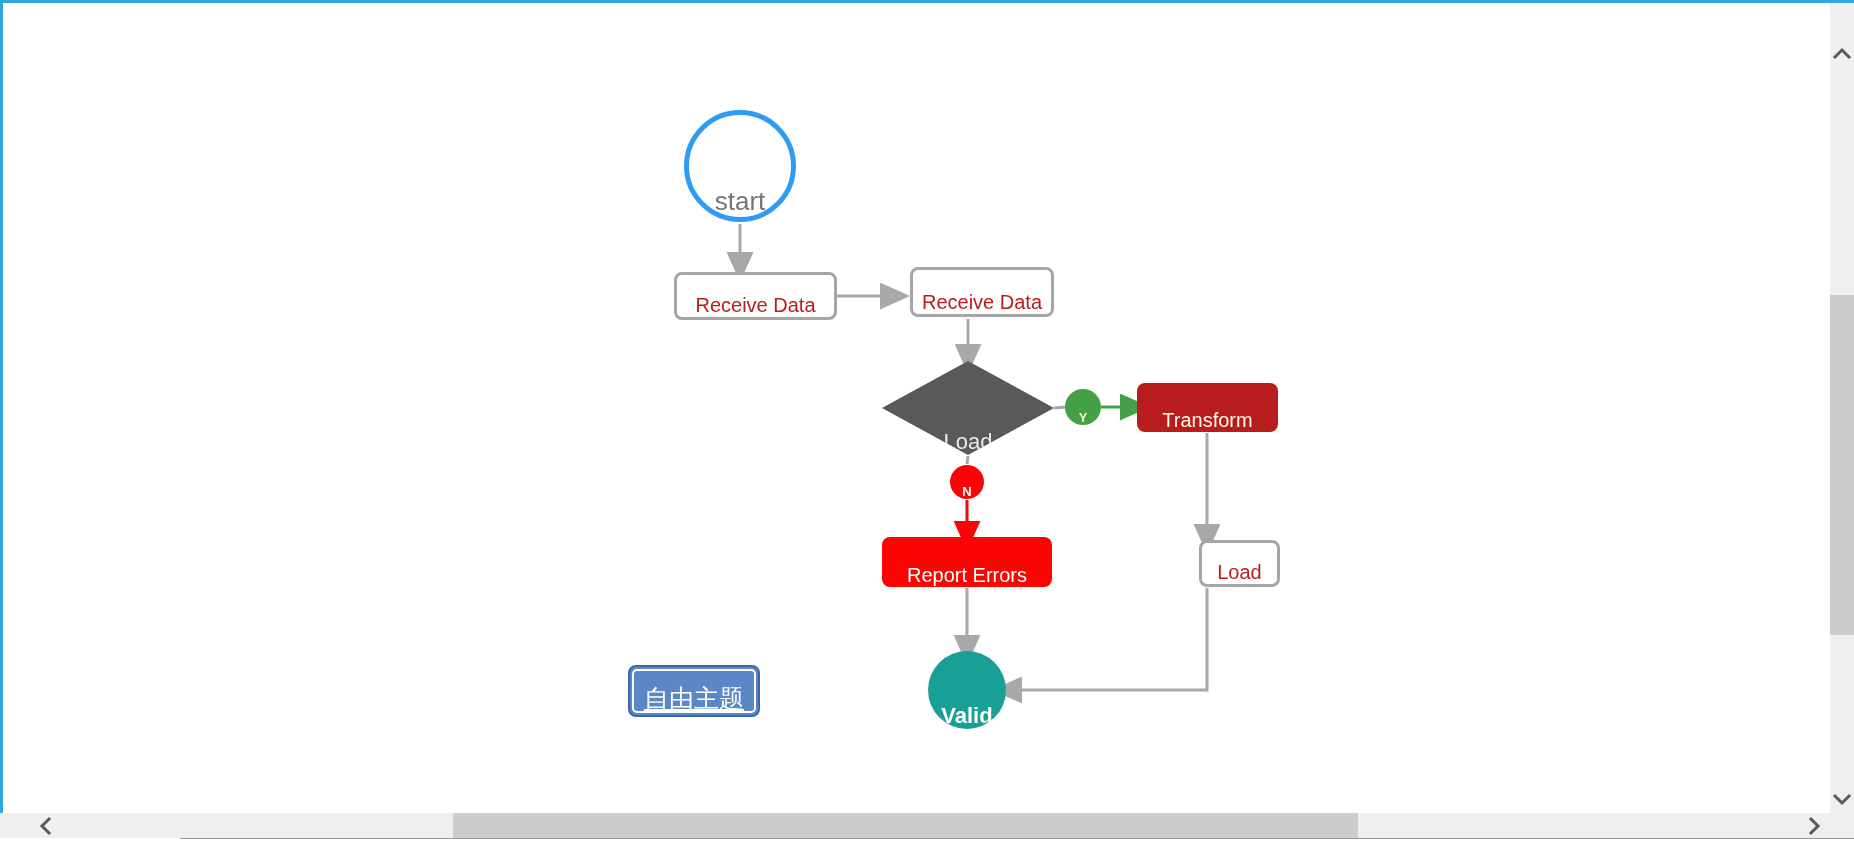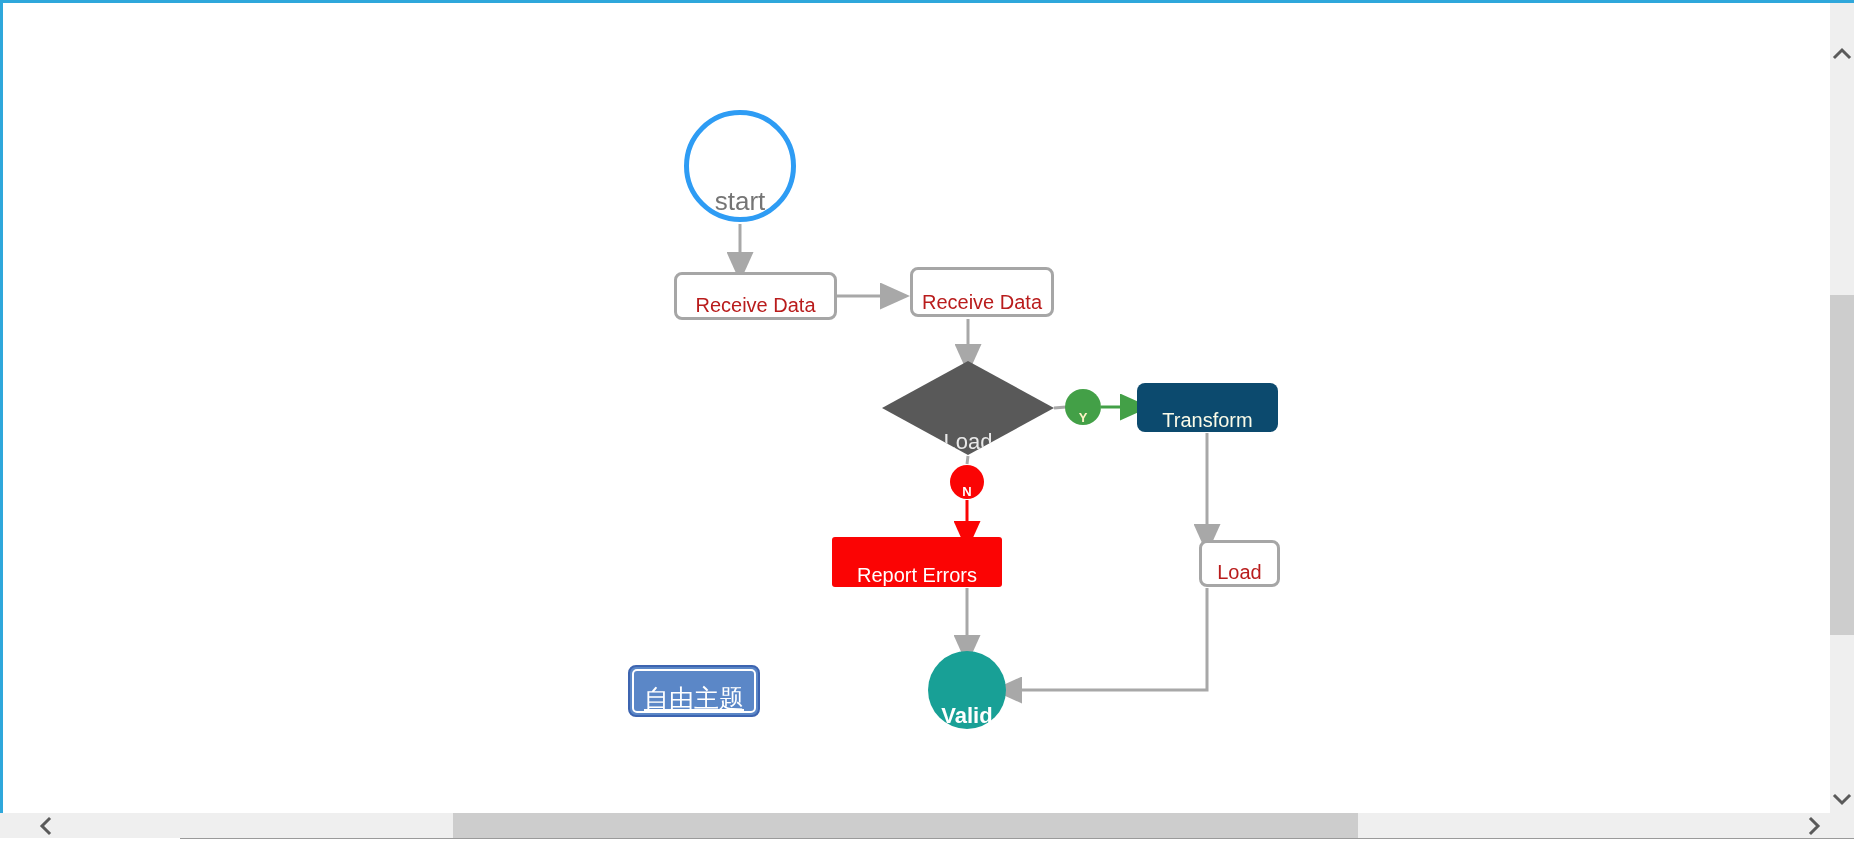--- a/index.html
+++ b/index.html
@@ -52,24 +52,24 @@
 
   .node-valid { left: 882px; top: 361px; width: 172px; height: 94px;
                 background: #595959; color: #e9e9e9; font-size: 22px;
                 clip-path: polygon(50% 0, 100% 50%, 50% 100%, 0 50%); }
 
   .badge { border-radius: 50%; font-weight: bold; font-size: 13px; }
   .node-y { left: 1065px; top: 389px; width: 36px; height: 36px; background: #43a047; color: #fdf3c5; }
   .node-n { left: 950px;  top: 465px; width: 34px; height: 34px; background: #fb0404; color: #ffffff; }
 
   .node-transform { left: 1137px; top: 383px; width: 141px; height: 49px;
-                    background: #0c4a6e; border-radius: 8px; color: #fbfbe8; font-size: 20px; }
+                    background: #b91c1c; border-radius: 8px; color: #fbfbe8; font-size: 20px; }
 
-  .node-report { left: 832px; top: 537px; width: 170px; height: 50px;
-                 background: #fb0404; border-radius: 3px; color: #ffffff; font-size: 20px; }
+  .node-report { left: 882px; top: 537px; width: 170px; height: 50px;
+                 background: #fb0404; border-radius: 8px; color: #ffffff; font-size: 20px; }
 
   .node-stop { left: 928px; top: 651px; width: 78px; height: 78px;
                background: #18a096; border-radius: 50%; color: #ffffff;
                font-size: 22px; font-weight: bold; }
 
   .node-root { left: 628px; top: 665px; width: 132px; height: 52px;
                background: #5b87c7; border: 2px solid #3d64b0; border-radius: 8px;
                color: #ffffff; font-size: 25px; position: absolute; text-decoration: underline; }
   .node-root::before { content: ""; position: absolute; left: 2px; top: 2px; right: 2px; bottom: 2px;
                        border: 2px solid #ffffff; border-radius: 5px; pointer-events: none; }

